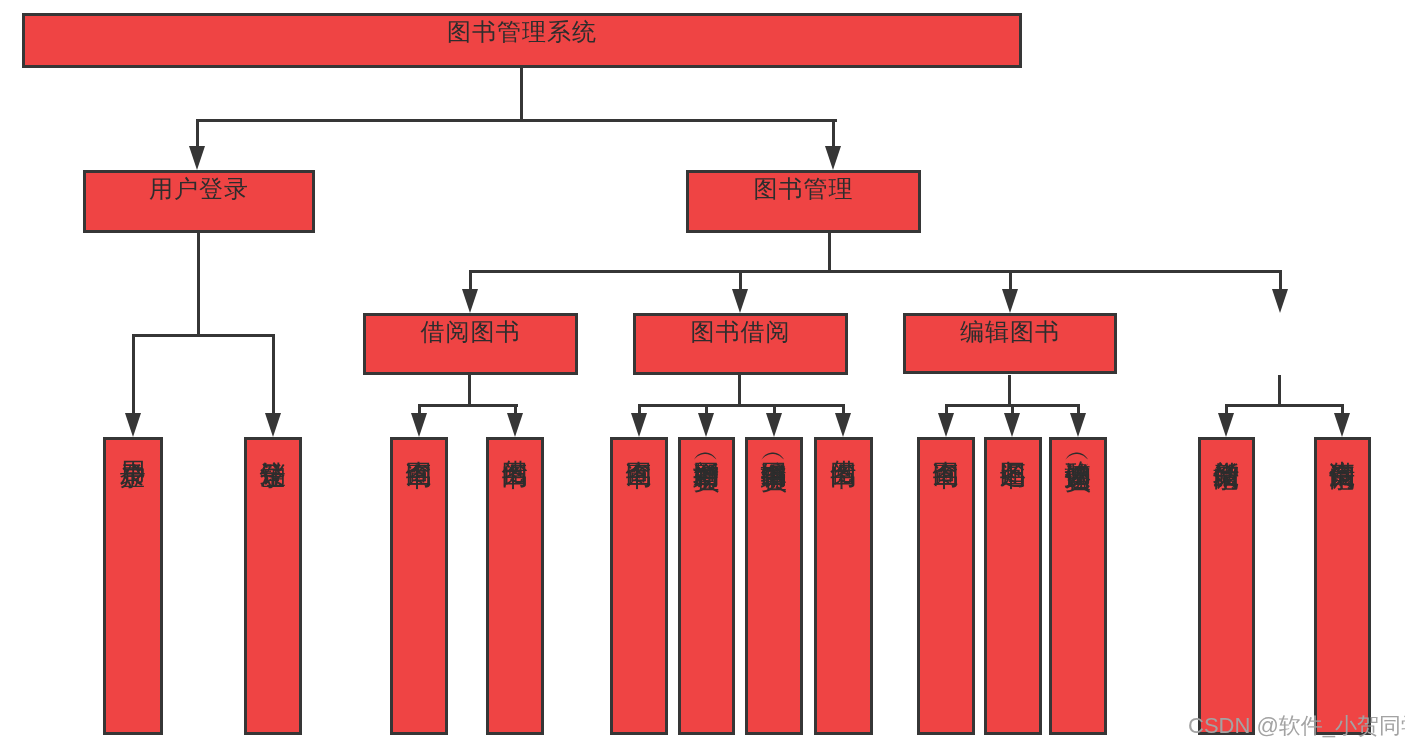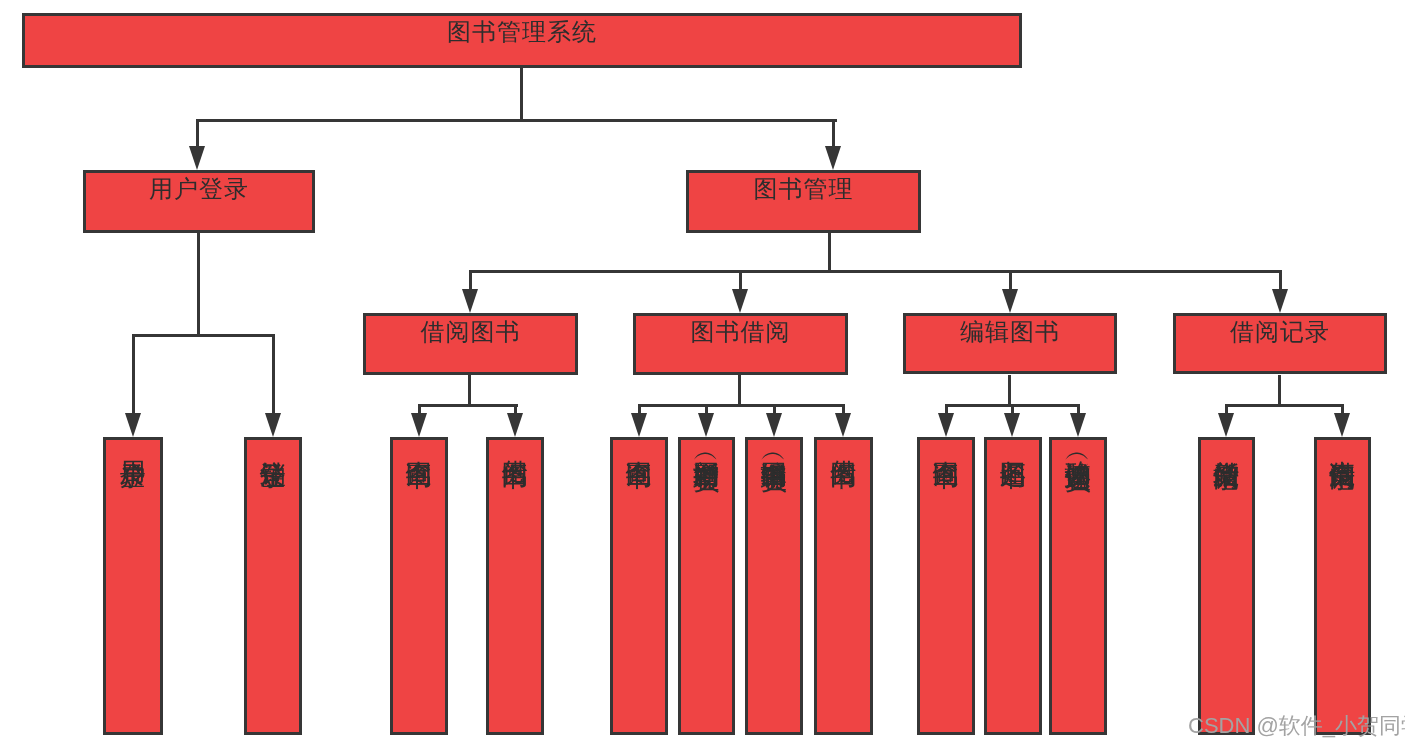--- a/index.html
+++ b/index.html
@@ -61,23 +61,20 @@
   </div>
 
   <div class="box h" style="left:363px;top:313px;width:215px;height:62px;">
     <span>借阅图书</span>
   </div>
   <div class="box h" style="left:633px;top:313px;width:215px;height:62px;">
     <span>图书借阅</span>
   </div>
   <div class="box h" style="left:903px;top:313px;width:214px;height:61px;">
     <span>编辑图书</span>
-  </div>
-  <div class="box h" style="left:1173px;top:313px;width:214px;height:61px;">
-    <span>借阅记录</span>
   </div>
 
   <div class="box v" style="left:103px;top:437px;width:60px;height:298px;">
     <span>用户登录</span>
   </div>
   <div class="box v" style="left:244px;top:437px;width:58px;height:298px;">
     <span>注销登录</span>
   </div>
 
   <div class="box v" style="left:390px;top:437px;width:58px;height:298px;">

